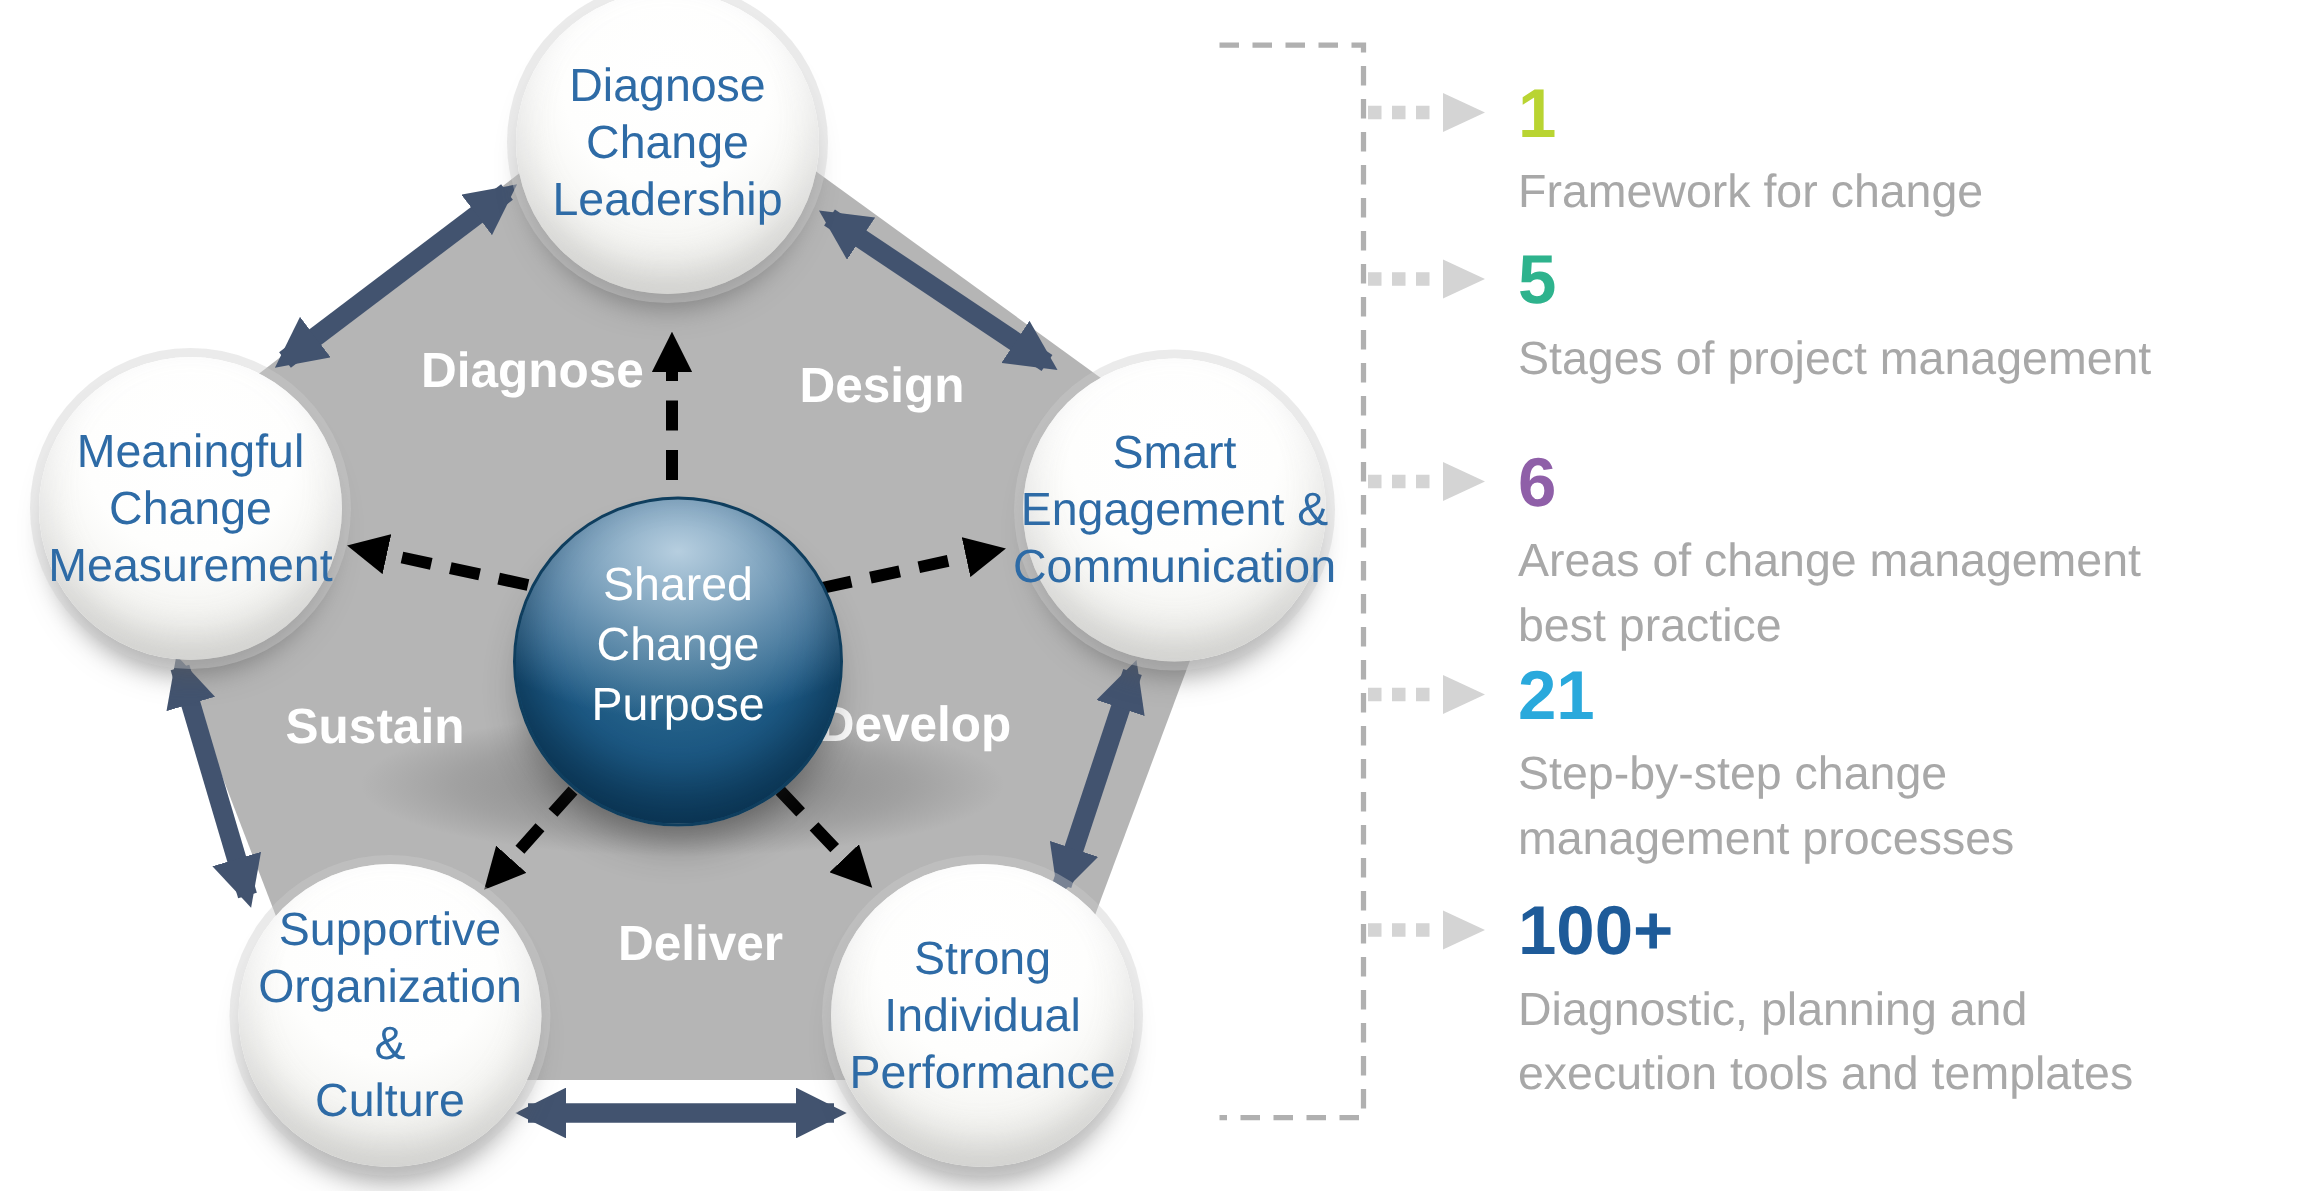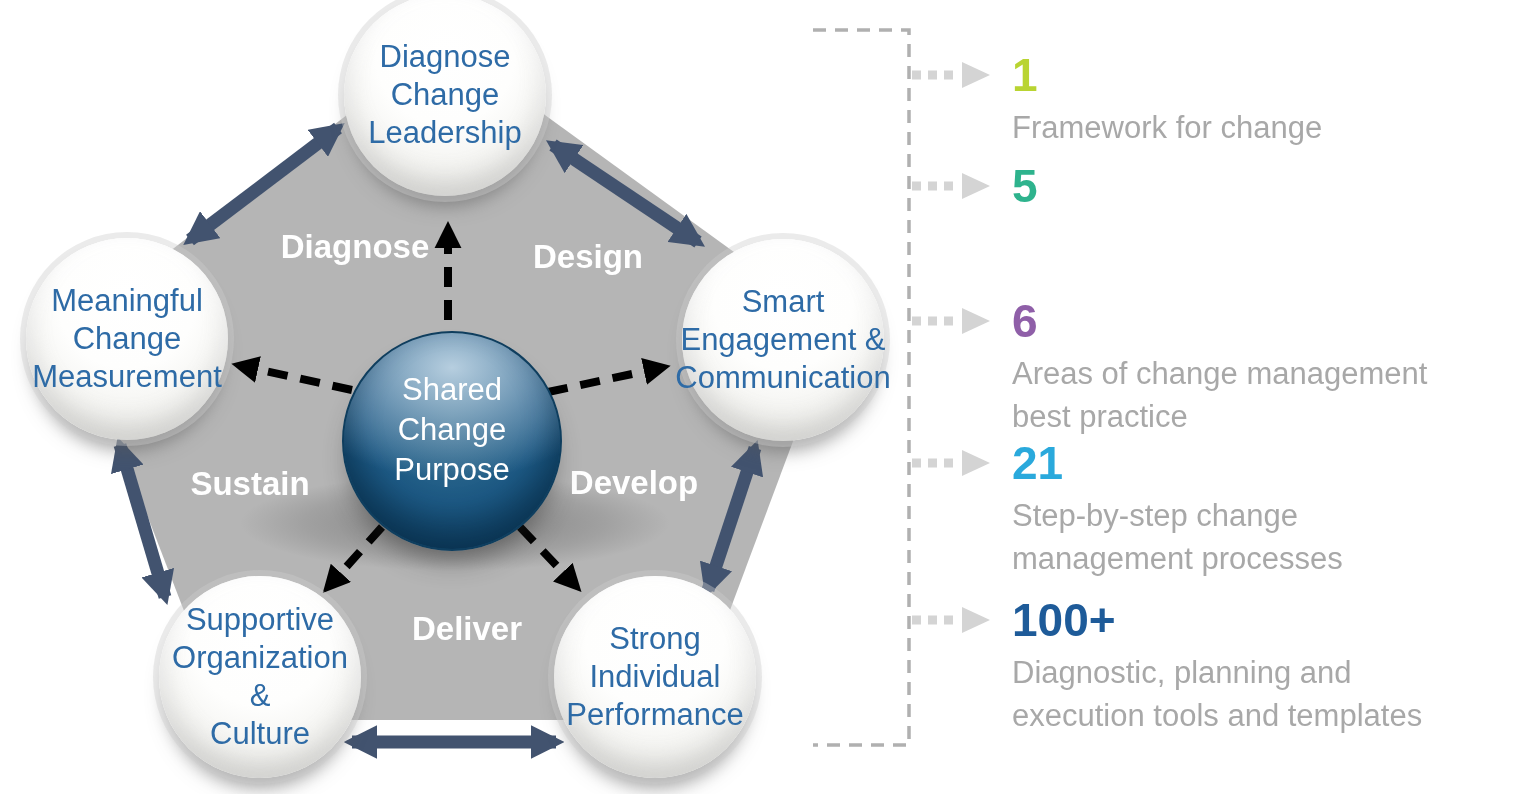--- a/index.html
+++ b/index.html
@@ -39,21 +39,21 @@
   .sphere-label{font-size:31px;line-height:40px;color:#ffffff;padding-bottom:22px;}
 
   
   .stage{
     position:absolute;transform:translate(-50%,-50%);
     color:#ffffff;font-weight:bold;font-size:33px;white-space:nowrap;
   }
   .stage-diagnose{left:355px;top:247px;text-align:right;}
   .stage-design{left:588px;top:257px;}
   .stage-sustain{left:250px;top:484px;}
-  .stage-develop{left:634px;top:483px;text-align:center;}
+  .stage-develop{left:610px;top:483px;text-align:center;}
   .stage-deliver{left:467px;top:629px;}
 
   
   .legend-item{position:absolute;left:1012px;white-space:nowrap;}
   .legend-number{font-size:46px;font-weight:bold;line-height:46px;}
   .legend-lines{margin-top:8px;font-size:31px;line-height:43px;color:#a8a8a8;}
   .li-0{top:52px;} .li-1{top:163px;} .li-2{top:298px;} .li-3{top:440px;} .li-4{top:597px;}
 </style>
 </head>
 <body>
@@ -177,20 +177,23 @@
 
   <div class="legend-item li-0">
     <div class="legend-number" style="color: rgb(185, 212, 50);">1</div>
     <div class="legend-lines">
       <div>Framework for change</div>
     </div>
   </div>
 
   <div class="legend-item li-1">
     <div class="legend-number" style="color: rgb(46, 179, 141);">5</div>
+    <div class="legend-lines">
+      <div>Stages of project management</div>
+    </div>
   </div>
 
   <div class="legend-item li-2">
     <div class="legend-number" style="color: rgb(143, 95, 168);">6</div>
     <div class="legend-lines">
       <div>Areas of change management</div>
       <div>best practice</div>
     </div>
   </div>
 

